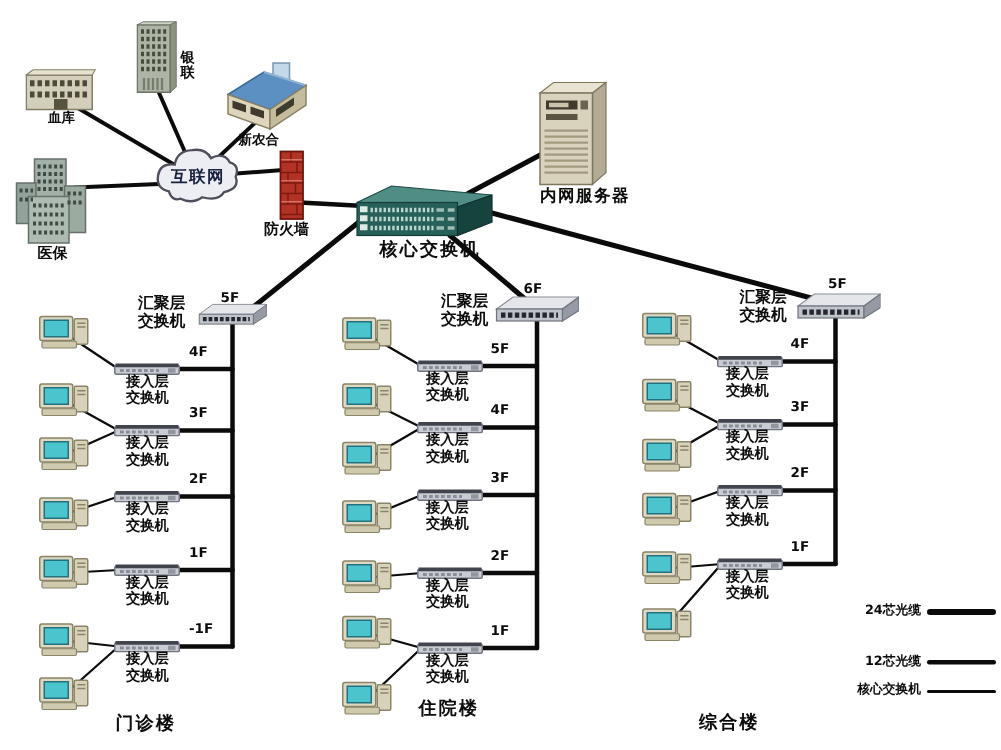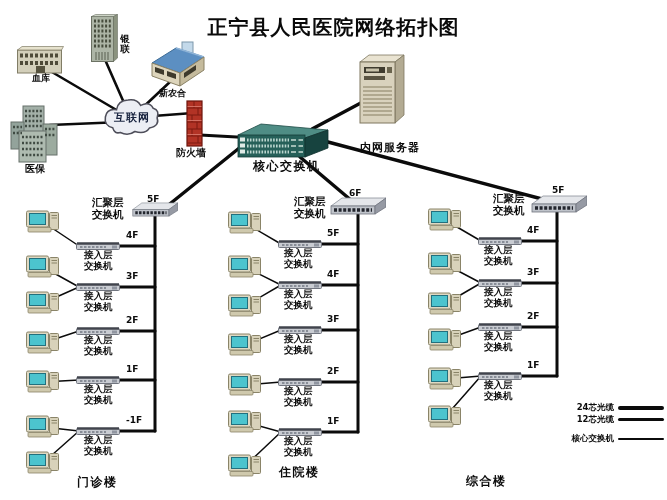--- a/index.html
+++ b/index.html
@@ -70,21 +70,20 @@
       <line x1="520" y1="327" x2="557" y2="327" stroke="#0b0b0b" stroke-width="3" stroke-linecap="round"></line>
       <line x1="520" y1="376" x2="557" y2="376" stroke="#0b0b0b" stroke-width="3" stroke-linecap="round"></line>
       <line x1="445" y1="220" x2="481" y2="241" stroke="#0b0b0b" stroke-width="1.5" stroke-linecap="round"></line>
       <line x1="445" y1="264" x2="481" y2="283" stroke="#0b0b0b" stroke-width="1.5" stroke-linecap="round"></line>
       <line x1="445" y1="304" x2="481" y2="283" stroke="#0b0b0b" stroke-width="1.5" stroke-linecap="round"></line>
       <line x1="445" y1="340" x2="481" y2="327" stroke="#0b0b0b" stroke-width="1.5" stroke-linecap="round"></line>
       <line x1="445" y1="379" x2="481" y2="376" stroke="#0b0b0b" stroke-width="1.5" stroke-linecap="round"></line>
       <line x1="445" y1="417" x2="481" y2="376" stroke="#0b0b0b" stroke-width="1.5" stroke-linecap="round"></line>
     </svg>
 
-  <div class="title">正宁县人民医院网络拓扑图</div>
 
   <div class="node" style="left:17px;top:46px">
     <svg width="47" height="28" viewBox="0 0 47 28">
       <rect x="0.5" y="4" width="44" height="23" fill="#d3cfba" stroke="#817d66" stroke-width="1"></rect>
       <polygon points="0.5,4 5,0.5 46.5,0.5 44.5,4" fill="#e6e2cd" stroke="#817d66" stroke-width="0.7"></polygon>
       <g stroke="#4e4a38" stroke-width="4" stroke-dasharray="3,2">
         <line x1="3" y1="9.5" x2="42" y2="9.5"></line>
           <line x1="3" y1="17" x2="42" y2="17"></line>
       </g>
       <rect x="19" y="20" width="9" height="7" fill="#57533f"></rect>
@@ -223,24 +222,24 @@
           <line x1="8" y1="38" x2="37" y2="38"></line>
         <line x1="8" y1="42" x2="37" y2="42"></line>
           <line x1="8" y1="46" x2="37" y2="46"></line>
         <line x1="8" y1="50" x2="37" y2="50"></line>
           <line x1="8" y1="54" x2="37" y2="54"></line>
         <line x1="8" y1="58" x2="37" y2="58"></line>
           <line x1="8" y1="62" x2="37" y2="62"></line>
       </g>
     </svg>
   </div>
-  <div class="lbl fs11" style="left:360px;top:140px">内网服务器</div>
+  <div class="lbl fs11" style="left:360px;top:123px">内网服务器</div>
 
   <div class="legend">
-    <div class="lg-row" style="margin-bottom:2px">
+    <div class="lg-row" style="margin-bottom:24px">
       <div class="lg-label">24芯光缆</div>
       <div class="lg-line" style="height:4px"></div>
     </div>
     <div class="lg-row" style="margin-bottom:10px">
       <div class="lg-label">12芯光缆</div>
       <div class="lg-line" style="height:3px"></div>
     </div>
     <div class="lg-row" style="margin-bottom:8px">
       <div class="lg-label">核心交换机</div>
       <div class="lg-line" style="height:2px"></div>

